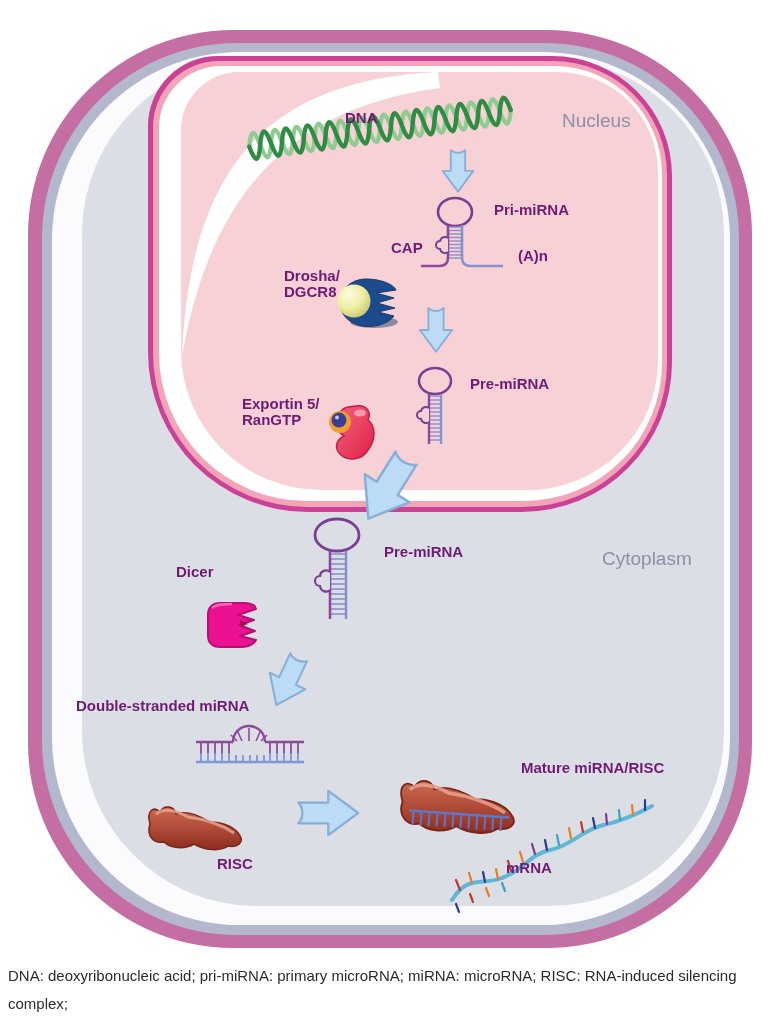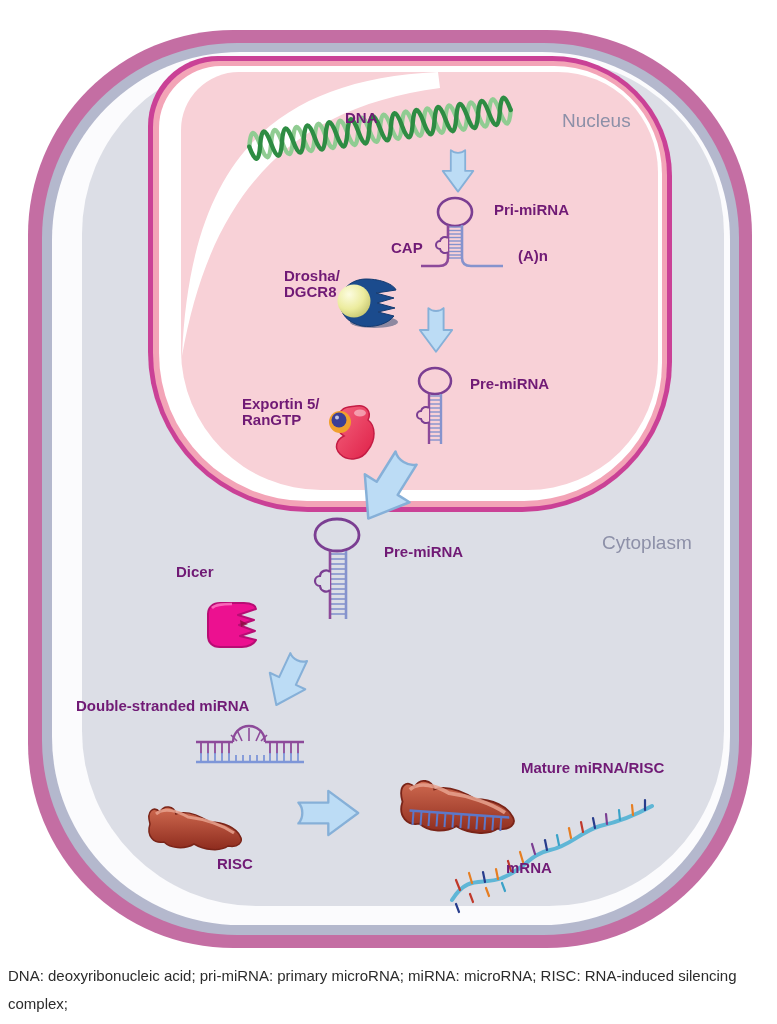--- a/index.html
+++ b/index.html
@@ -275,21 +275,21 @@
   <div class="region" style="left:562px;top:110px;">Nucleus</div>
   <div class="lbl" style="left:494px;top:202px;">Pri-miRNA</div>
   <div class="lbl" style="left:391px;top:240px;">CAP</div>
   <div class="lbl" style="left:506px;top:248px;margin-left:12px;">(A)n</div>
   <div class="lbl" style="left:284px;top:268px;">Drosha/
 DGCR8</div>
   <div class="lbl" style="left:470px;top:376px;">Pre-miRNA</div>
   <div class="lbl" style="left:242px;top:396px;">Exportin 5/
 RanGTP</div>
   <div class="lbl" style="left:384px;top:544px;">Pre-miRNA</div>
-  <div class="region" style="left:602px;top:532px;text-align:right;">Cytoplasm</div>
+  <div class="region" style="left:602px;top:548px;text-align:right;">Cytoplasm</div>
   <div class="lbl" style="left:176px;top:564px;">Dicer</div>
   <div class="lbl" style="left:76px;top:698px;">Double-stranded miRNA</div>
   <div class="lbl" style="left:217px;top:856px;">RISC</div>
   <div class="lbl" style="left:521px;top:760px;">Mature miRNA/RISC</div>
   <div class="lbl" style="left:506px;top:860px;">mRNA</div>
 
   <div class="caption">
     <span>DNA: deoxyribonucleic acid; pri-miRNA: primary microRNA; miRNA: microRNA; RISC: RNA-induced silencing complex;</span><br>
     <span>CAP: capped; Dicer: enzyme.</span>
   </div>

